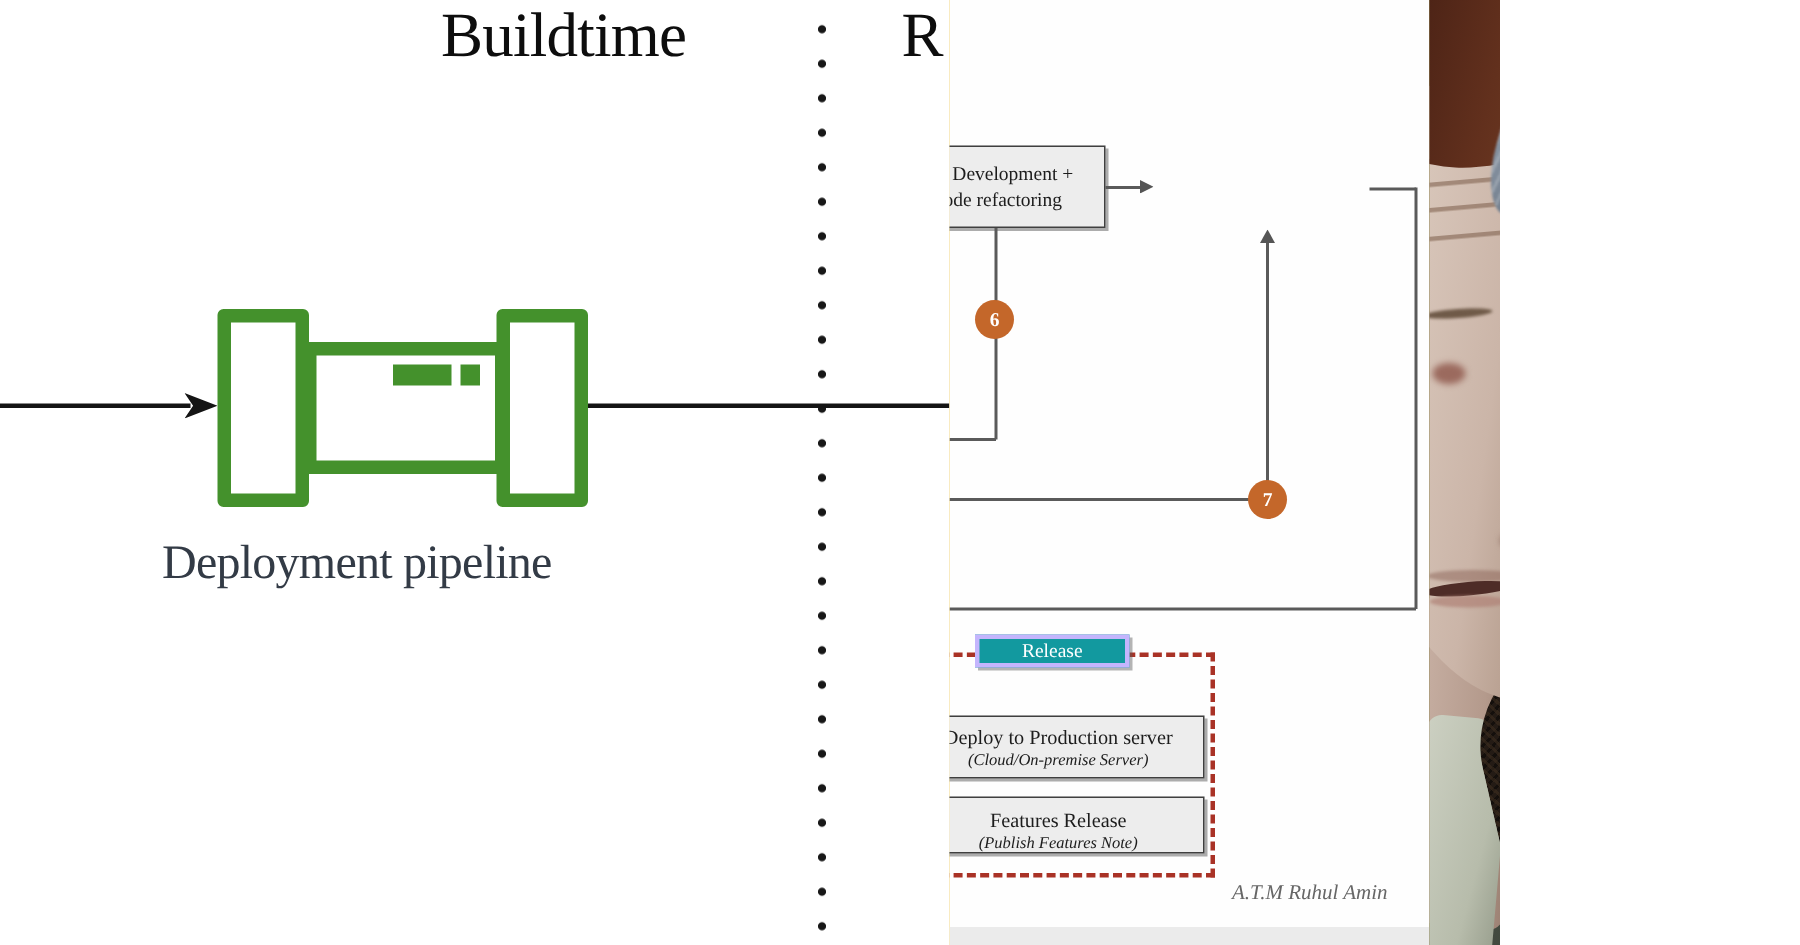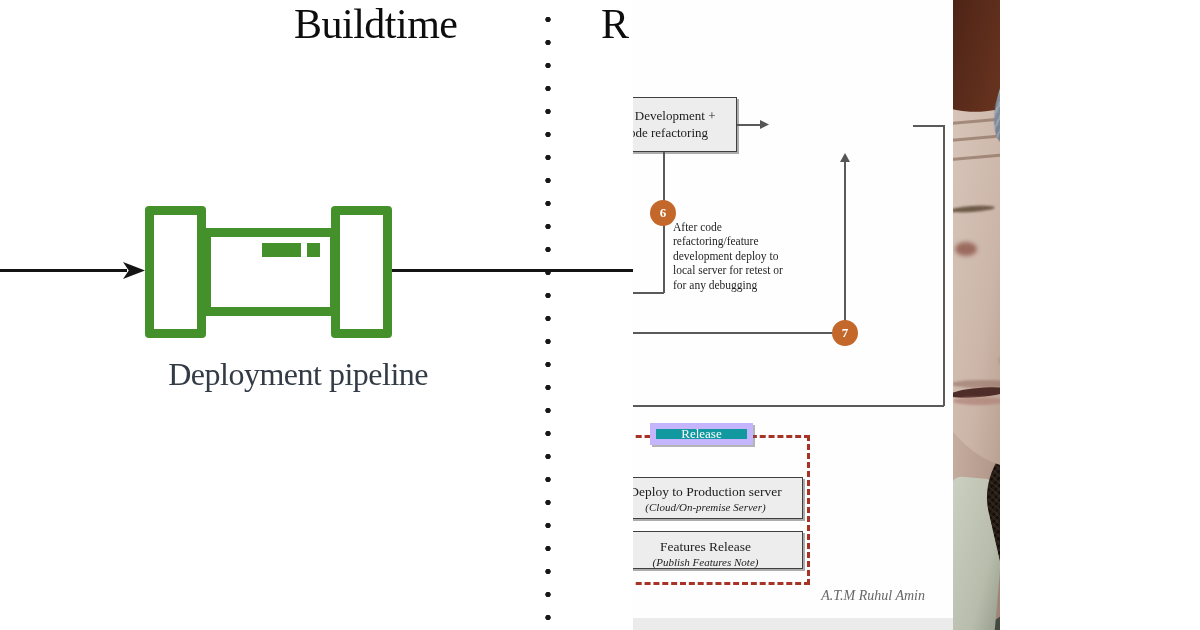--- a/index.html
+++ b/index.html
@@ -17,21 +17,21 @@
   .flow-line{background:#141414;height:3px;}
   .arrowhead-right-black{width:22px;height:17px;background:#141414;
       clip-path:polygon(0 0,100% 50%,0 100%,26% 50%);}
   
   .pipe{border:9px solid #44912c;background:#fff;box-sizing:border-box;}
   .pipe-tube{left:202px;top:228px;width:137px;height:88px;}
   .pipe-flange-l{left:145px;top:206px;width:61px;height:132px;border-radius:4px;}
   .pipe-flange-r{left:331px;top:206px;width:61px;height:132px;border-radius:4px;}
   .pipe-dash{left:262px;top:243px;width:39px;height:14px;background:#44912c;}
   .pipe-dot{left:307px;top:243px;width:13px;height:14px;background:#44912c;}
-  .pipe-label{left:108px;top:356px;width:320px;text-align:right;font-size:32px;color:#333b46;letter-spacing:-0.5px;}
+  .pipe-label{left:108px;top:356px;width:320px;text-align:left;font-size:32px;color:#333b46;letter-spacing:-0.5px;}
 
   
   .mid-panel{left:633px;top:0;width:320px;height:630px;background:#fefefe;overflow:hidden;}
   .gline{background:#5a5a5a;}
   .gbox{background:#ededed;border:1.5px solid #3f3f3f;box-sizing:border-box;
         box-shadow:2px 2px 0 rgba(90,90,90,0.5);color:#1c1c1c;
         display:flex;flex-direction:column;align-items:center;justify-content:center;text-align:center;}
   .feature-box{left:-33px;top:97px;width:137px;height:55px;font-size:13px;line-height:1.3;}
   .testing-box{left:135px;top:97px;width:145px;height:55px;font-size:14px;line-height:1.3;}
   .arrow1-line{left:104px;top:124px;width:24px;height:1.5px;}
@@ -43,21 +43,21 @@
   .conn-right{left:310px;top:125px;width:1.5px;height:281px;}
   .conn-bottom{left:0;top:405px;width:311px;height:1.5px;}
   .h7{left:0;top:332px;width:212px;height:1.5px;}
   .v7{left:211px;top:160px;width:1.5px;height:161px;}
   .step-circle{width:26px;height:26px;border-radius:50%;background:#c4672a;color:#fff;
       font-size:13px;font-weight:bold;display:flex;align-items:center;justify-content:center;}
   .c6{left:17px;top:200px;}
   .c7{left:199px;top:320px;}
   .note6{left:40px;top:220px;width:120px;font-size:11.5px;line-height:1.26;color:#1f1f1f;}
 
-  .release-box{left:17px;top:423px;width:103px;height:22px;background:#12999f;border:6px solid #c4b5fd;
+  .release-box{left:17px;top:423px;width:103px;height:22px;background:#12999f;border:3px solid #c4b5fd;
       box-shadow:2px 2px 0 rgba(90,90,90,0.45);color:#fff;font-size:13px;
       display:flex;align-items:center;justify-content:center;box-sizing:border-box;}
   .dashed-zone{left:-15px;top:435px;width:192px;height:150px;border:3px dashed #a93226;box-sizing:border-box;}
   .prod-box{left:-20px;top:457px;width:155px;height:20px;background:#9cc7f0;border:1.5px solid #1d2a3a;
       box-shadow:2px 2px 0 rgba(90,90,90,0.45);font-size:12px;color:#111;
       display:flex;align-items:center;justify-content:center;box-sizing:border-box;}
   .deploy-box{left:-25px;top:477px;width:195px;height:42px;font-size:13.5px;}
   .features-box{left:-25px;top:531px;width:195px;height:38px;font-size:13.5px;justify-content:flex-end;}
   .sub-italic{font-size:11px;font-style:italic;margin-top:1px;}
   .signature{right:28px;top:588px;font-size:14px;font-style:italic;color:#666;}
@@ -158,21 +158,20 @@
     <div class="abs gline conn-top"></div>
     <div class="abs gline conn-right"></div>
     <div class="abs gline conn-bottom"></div>
 
     <div class="abs gline v1"></div>
     <div class="abs gline elbow1"></div>
 
     <div class="abs step-circle c6">
       <span>6</span>
     </div>
-    <div class="abs note6">After code refactoring/feature development deploy to local server for retest or for any debugging</div>
 
     <div class="abs gline h7"></div>
     <div class="abs gline v7"></div>
     <div class="abs arrowhead-up-gray" style="left:207px;top:153px;"></div>
     <div class="abs step-circle c7">
       <span>7</span>
     </div>
 
     <div class="abs dashed-zone"></div>
     <div class="abs release-box">

